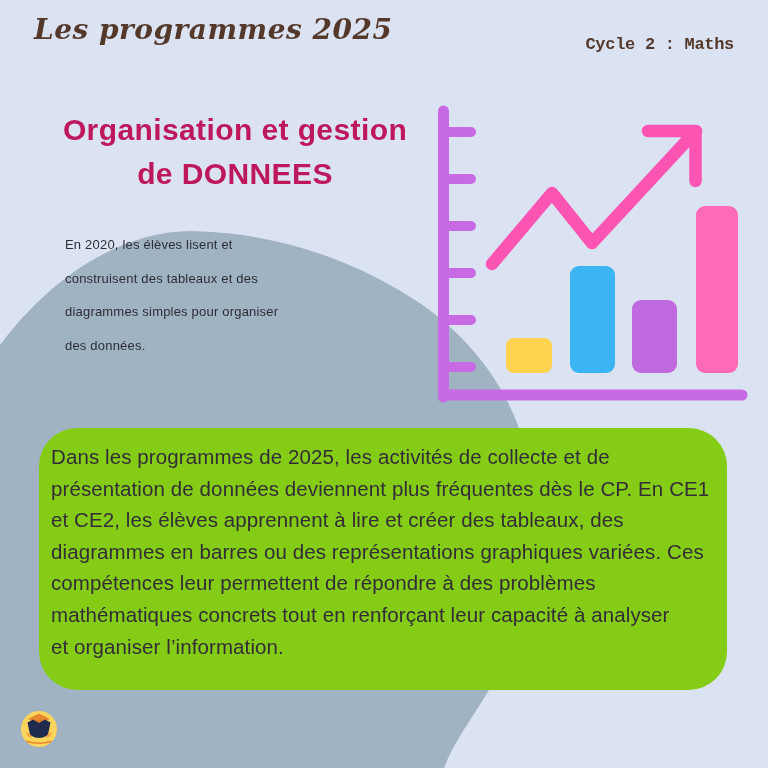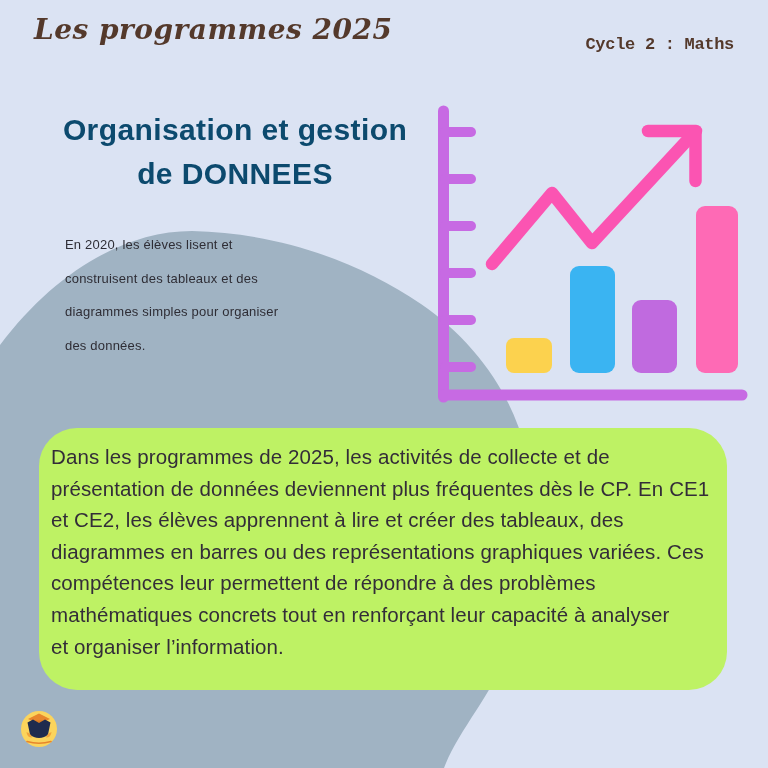--- a/index.html
+++ b/index.html
@@ -122,21 +122,21 @@
          C 283 233 362 264 421 304
          C 473 340 512 392 526 452
          C 541 513 536 575 516 633
          C 497 690 459 728 444 768
          L 0 768 Z" fill="#a0b3c3"></path>
   </svg>
 
   <div class="header-left" style="color: rgb(84, 57, 43);">Les programmes 2025</div>
   <div class="header-right" style="color: rgb(84, 57, 43);">Cycle 2 : Maths</div>
 
-  <h1 class="main-title" style="color: #0c4a6e;">Organisation et gestion
+  <h1 class="main-title" style="color: #be185d;">Organisation et gestion
 de DONNEES</h1>
 
   <p class="intro-text" style="color: rgb(46, 45, 53);">En 2020, les élèves lisent et
 construisent des tableaux et des
 diagrammes simples pour organiser
 des données.</p>
 
   <svg id="chart-svg" viewBox="0 0 320 312" aria-hidden="true">
 
     <line x1="13.5" y1="16" x2="13.5" y2="302" stroke="#c76ae3" stroke-width="11" stroke-linecap="round"></line>
@@ -157,21 +157,21 @@
     <rect x="202" y="205" width="45" height="73" rx="9" fill="#c06adf"></rect>
     <rect x="266" y="111" width="42" height="167" rx="9" fill="#fe6ab5"></rect>
 
     <g stroke="#fb54b2" stroke-width="12.5" stroke-linecap="round" fill="none" stroke-linejoin="round">
       <polyline points="62,169 122,98 162,148 263,39"></polyline>
       <line x1="218" y1="36" x2="266" y2="36"></line>
       <line x1="265.5" y1="37" x2="265.5" y2="86"></line>
     </g>
   </svg>
 
-  <div class="highlight-box" style="background: #bef264;">
+  <div class="highlight-box" style="background: #84cc16;">
     <p class="highlight-text" style="color: rgb(51, 45, 56);">Dans les programmes de 2025, les activités de collecte et de
 présentation de données deviennent plus fréquentes dès le CP. En CE1
 et CE2, les élèves apprennent à lire et créer des tableaux, des
 diagrammes en barres ou des représentations graphiques variées. Ces
 compétences leur permettent de répondre à des problèmes
 mathématiques concrets tout en renforçant leur capacité à analyser
 et organiser l’information.</p>
   </div>
 
   <svg id="logo-svg" viewBox="0 0 38 38" aria-hidden="true">

